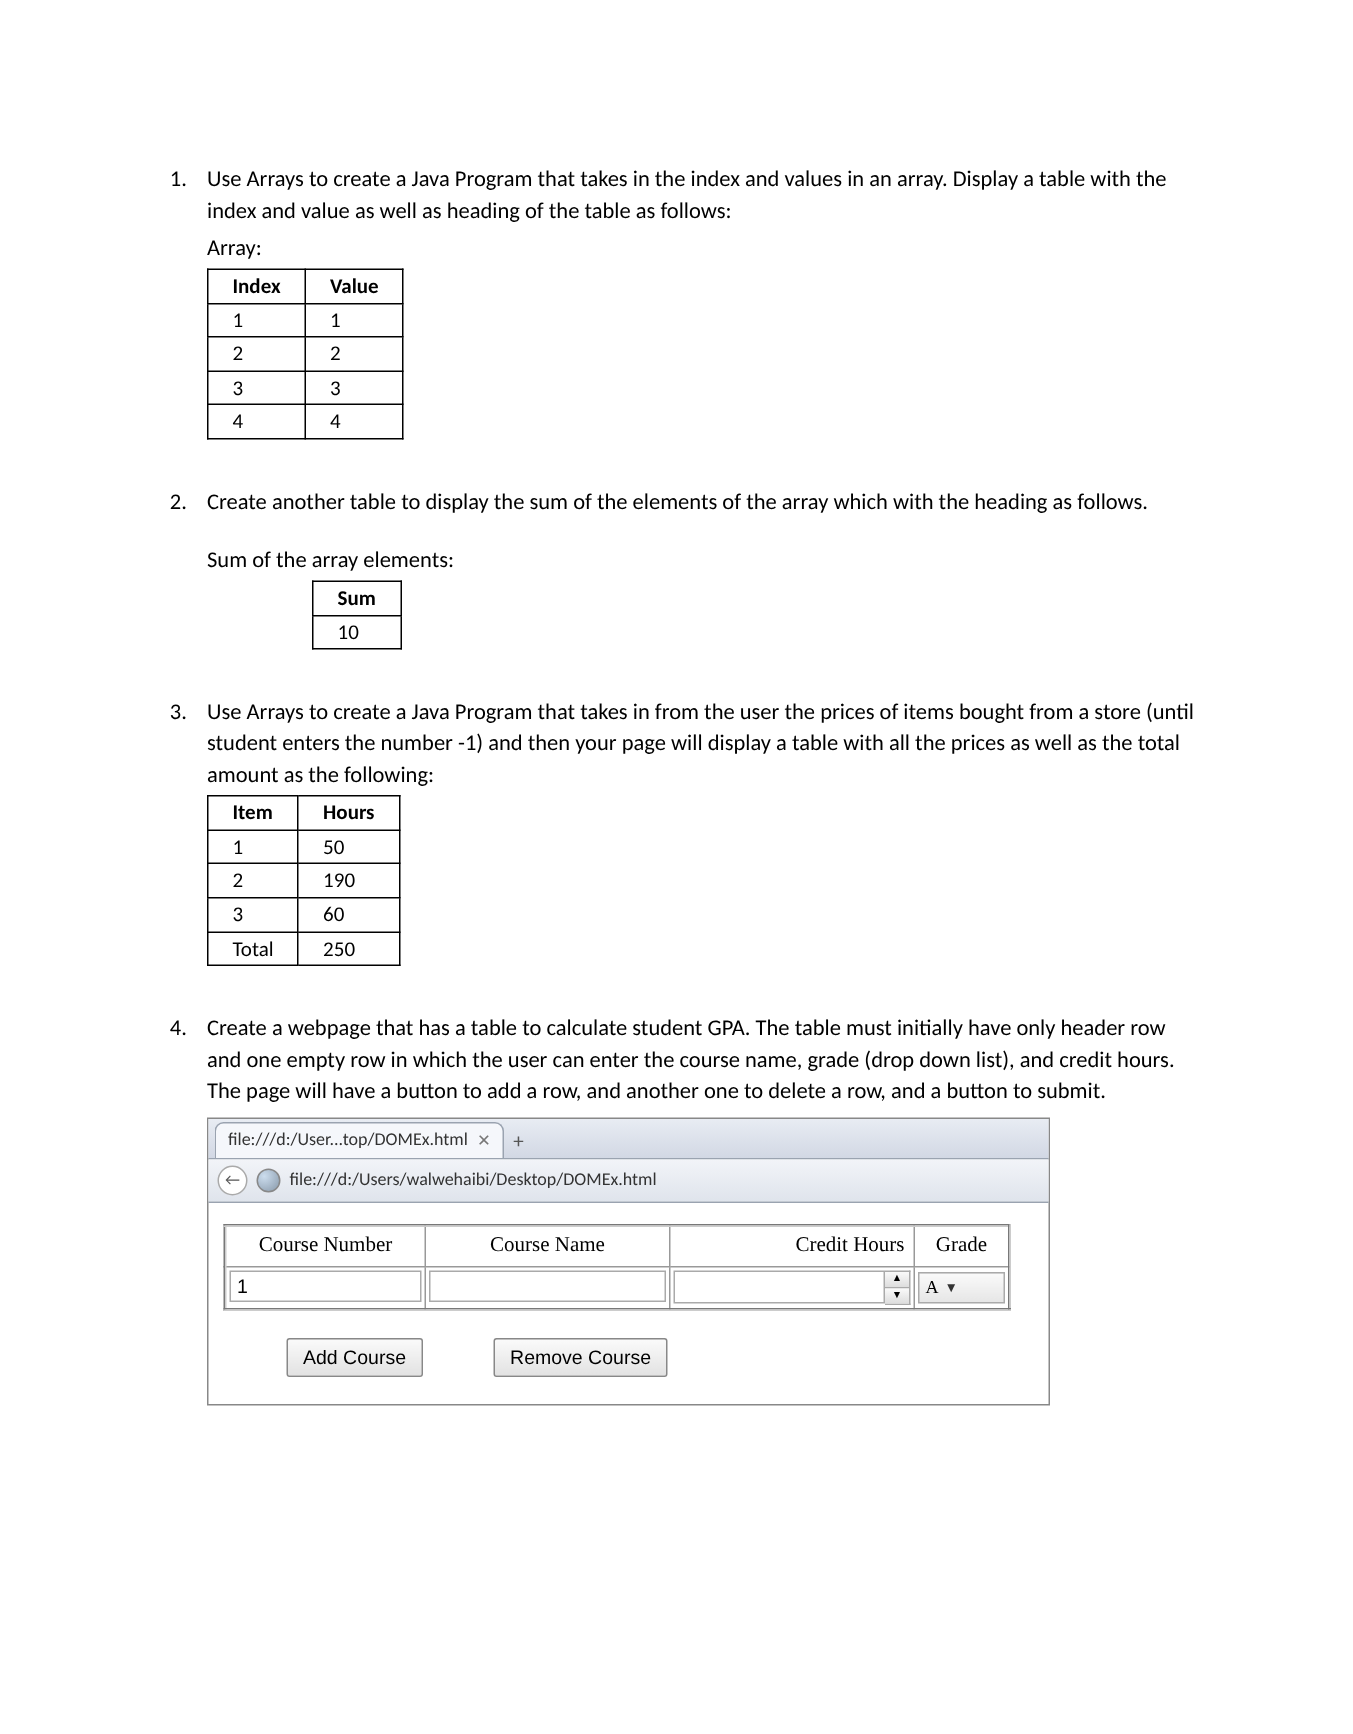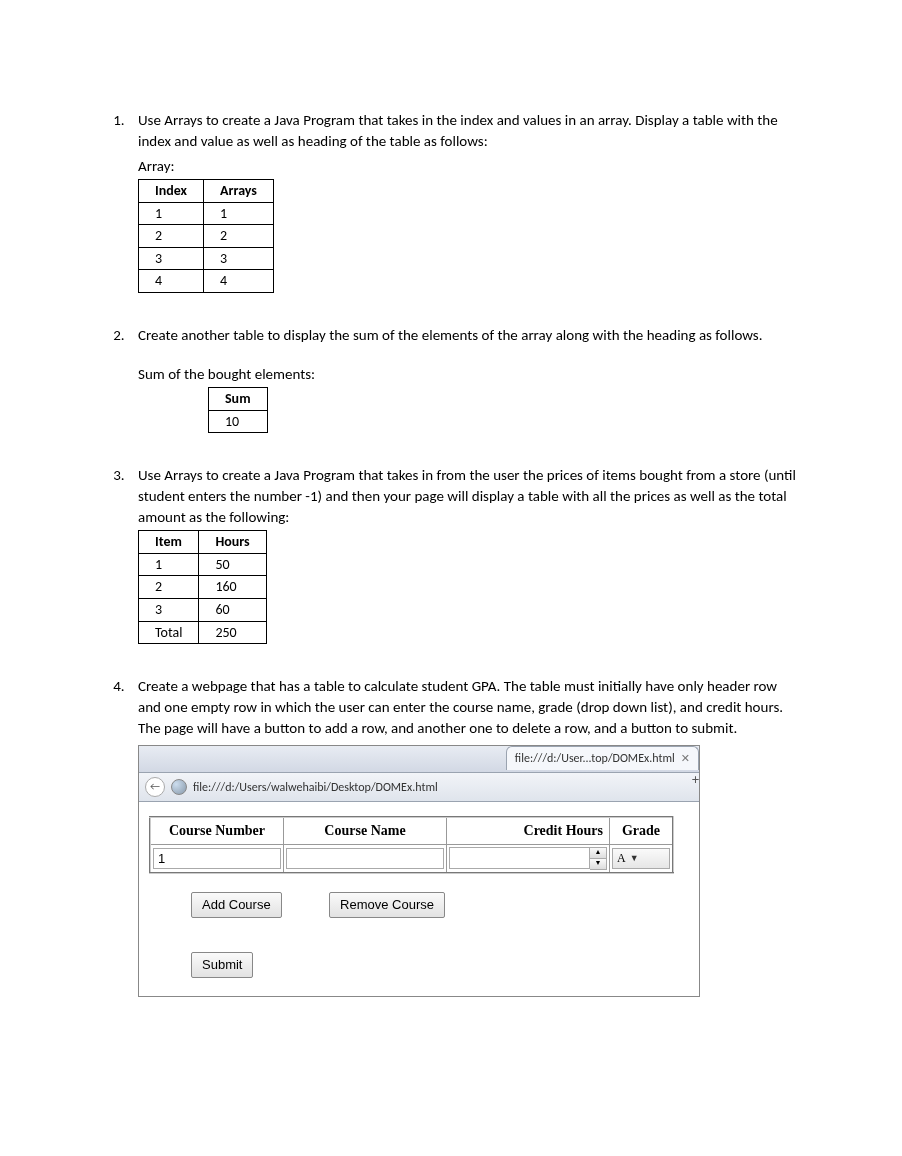--- a/index.html
+++ b/index.html
@@ -44,21 +44,20 @@
     background: #fff;
   }
   .browser-tabbar {
     height: 26px;
     background: linear-gradient(#e8ecf3, #d2d8e4);
     border-bottom: 1px solid #9aa3b0;
     display: flex;
     align-items: flex-end;
     padding-left: 4px;
     font-size: 12px;
-    flex-direction: column;
   }
   .browser-tab {
     background: #f5f7fb;
     border: 1px solid #9aa3b0;
     border-bottom: none;
     border-radius: 6px 6px 0 0;
     padding: 3px 8px;
     display: flex;
     align-items: center;
     gap: 6px;
@@ -99,21 +98,21 @@
     border: 2px outset #ccc;
   }
   table.gpa-tbl th, table.gpa-tbl td {
     border: 1px solid #999;
     background: #fff;
     font-family: "Times New Roman", serif;
     font-size: 14px;
     padding: 3px 6px;
     text-align: center;
   }
-  table.gpa-tbl th { font-weight: bold; }
+  table.gpa-tbl th { font-weight: normal; }
   .gpa-input-text {
     width: 100%;
     box-sizing: border-box;
     border: 1px solid #aaa;
     background: #fff;
     font-size: 13px;
     padding: 2px 4px;
     text-align: left;
   }
   .spinner-cell {
@@ -155,21 +154,21 @@
 
 <ol class="main-list">
 
   <li>
     <span>Use Arrays to create a Java Program that takes in the index and values in an array. Display a table with the index and value as well as heading of the table as follows:</span>
     <div style="margin-top:4px;">Array:</div>
     <table class="data-tbl">
       <tbody>
           <tr>
         <th>Index</th>
-        <th>Arrays</th>
+        <th>Value</th>
       </tr>
       <tr>
             <td>1</td>
             <td>1</td>
           </tr>
       <tr>
             <td>2</td>
             <td>2</td>
           </tr>
       <tr>
@@ -178,23 +177,23 @@
           </tr>
       <tr>
             <td>4</td>
             <td>4</td>
           </tr>
     </tbody>
       </table>
   </li>
 
   <li>
-    <span>Create another table to display the sum of the elements of the array along with the heading as follows.</span>
+    <span>Create another table to display the sum of the elements of the array which with the heading as follows.</span>
     <div style="height:18px;"></div>
-    <div>Sum of the bought elements:</div>
+    <div>Sum of the array elements:</div>
     <div class="sum-wrap">
       <table class="data-tbl">
         <tbody>
             <tr>
               <th>Sum</th>
             </tr>
         <tr>
               <td>10</td>
             </tr>
       </tbody>
@@ -209,21 +208,21 @@
           <tr>
         <th>Item</th>
         <th>Hours</th>
       </tr>
       <tr>
             <td>1</td>
             <td>50</td>
           </tr>
       <tr>
             <td>2</td>
-            <td>160</td>
+            <td>190</td>
           </tr>
       <tr>
             <td>3</td>
             <td>60</td>
           </tr>
       <tr>
             <td>Total</td>
             <td>250</td>
           </tr>
     </tbody>
@@ -278,20 +277,17 @@
               </div>
             </td>
           </tr>
         </tbody>
           </table>
 
         <div>
           <span class="btn">Add Course</span>
           <span class="btn">Remove Course</span>
         </div>
-        <div class="btn-row2">
-          <span class="btn">Submit</span>
-        </div>
       </div>
     </div>
   </li>
 
 </ol>
 
 </body></html>

